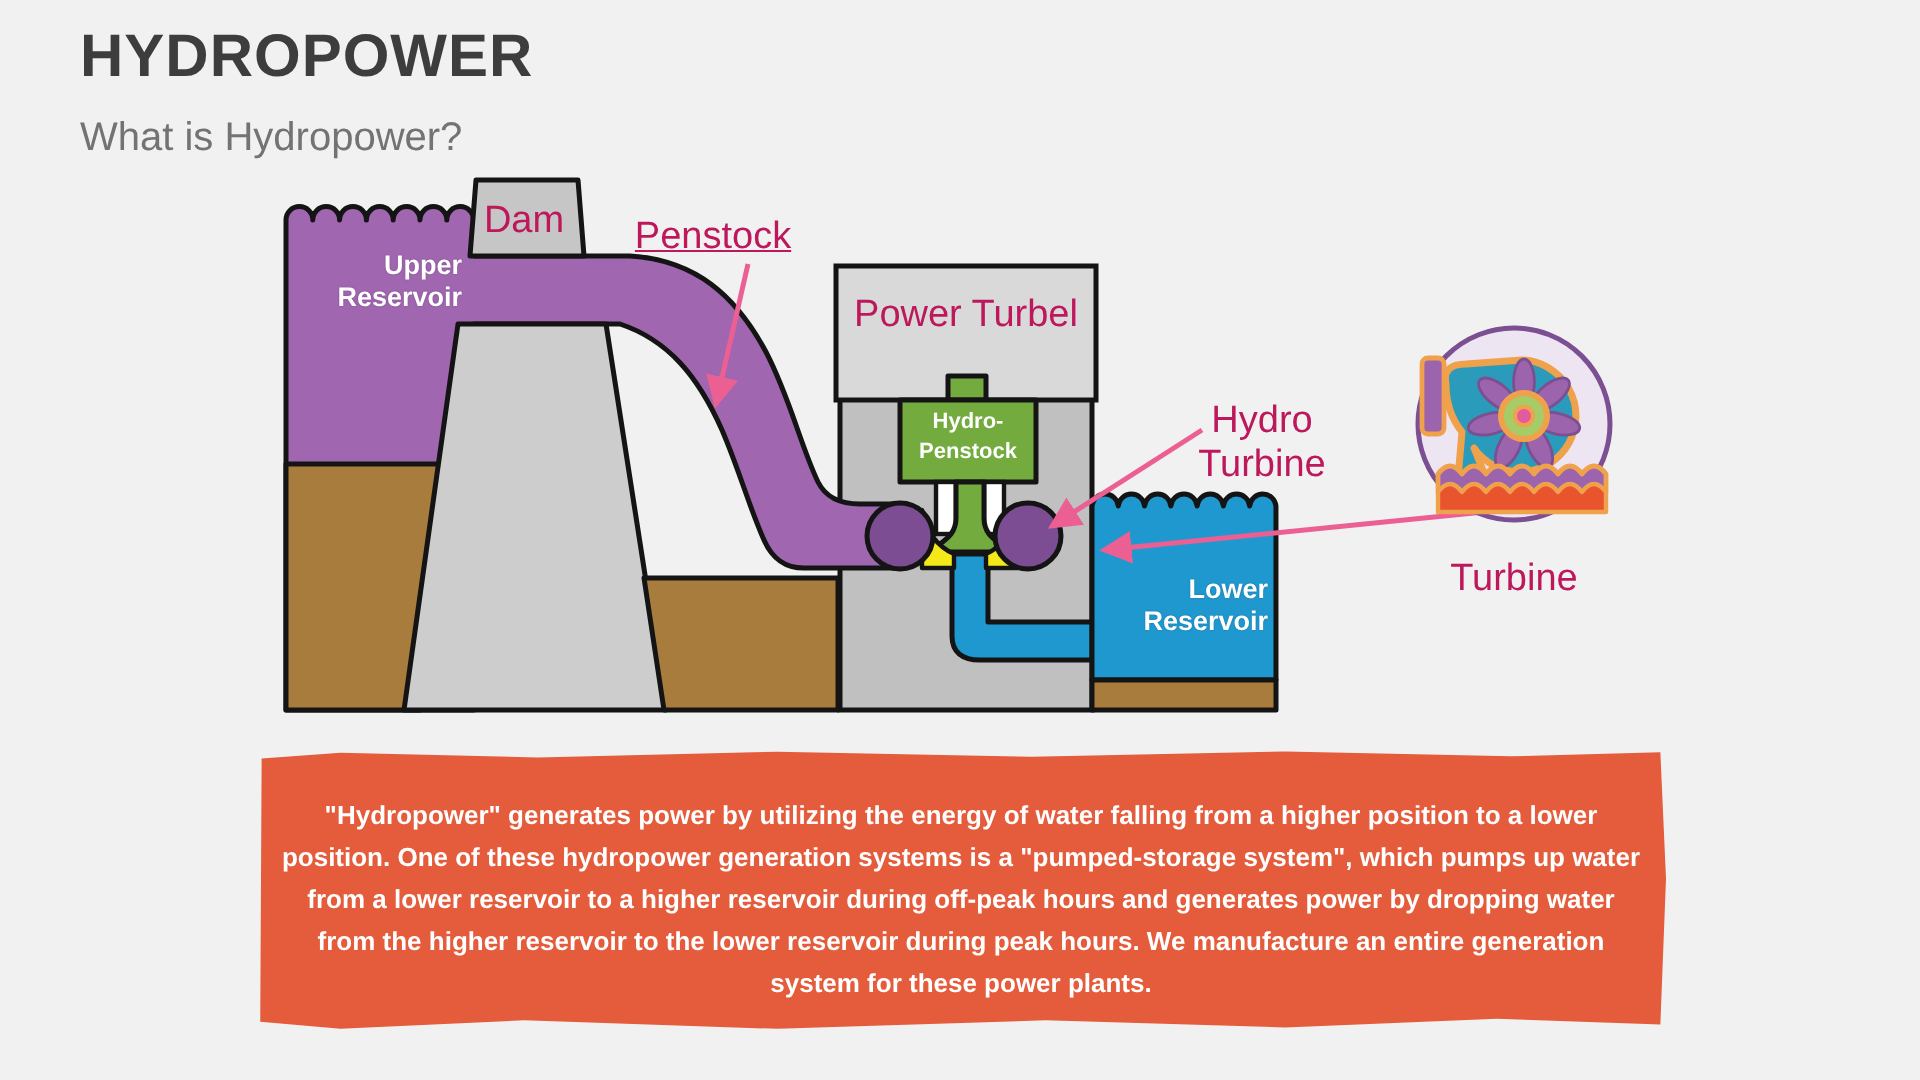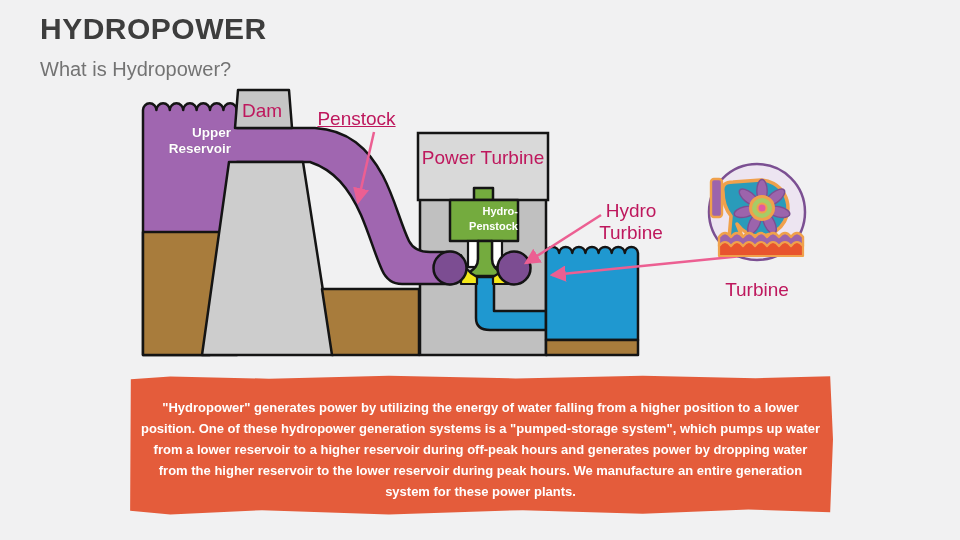--- a/index.html
+++ b/index.html
@@ -37,21 +37,21 @@
   .icon-hub{fill:#a6cc67;stroke:#f0a14c;stroke-width:3;}
   .icon-dot{fill:#e35a9e;stroke:#f0a14c;stroke-width:2;}
   .icon-wave-red{fill:#e8542e;stroke:#f0a14c;stroke-width:2.2;stroke-linejoin:round;}
 
   
   .lbl{position:absolute;text-align:center;color:#be185d;font-size:19px;line-height:1.15;}
   .lbl-white{position:absolute;text-align:right;color:#ffffff;font-weight:700;
              font-size:13.5px;line-height:1.18;text-shadow:0 0 1px rgba(0,0,0,.25);}
   .lbl-gen{position:absolute;text-align:center;color:#ffffff;font-weight:700;
            font-size:11px;line-height:1.35;}
-  .lbl-gen span{display:block;text-align:right;}
+  .lbl-gen span{display:block;}
 
   
   .desc-box{position:absolute;left:128px;top:375px;width:705px;height:143px;
             background:#e45c3b;
             clip-path:polygon(0.4% 3%,6% 1%,20% 2.6%,37% 0.6%,55% 2.4%,73% 0.5%,
                               89% 2.2%,99.6% 0.8%,100% 45%,99.6% 96%,88% 94%,
                               73% 97%,56% 94.5%,37% 97.5%,19% 94.5%,6% 97.5%,0.3% 95%);}
   .desc-text{margin:22px auto 0 auto;width:682px;color:#ffffff;font-weight:700;
              font-size:13px;line-height:21px;text-align:center;}
 </style>
@@ -160,26 +160,27 @@
       </g>
       <path class="icon-purple" d="M -38,25 q 6,-8 12,0 q 6,-8 12,0 q 6,-8 12,0 q 6,-8 12,0 q 6,-8 12,0 q 6,-8 12,0 q 6,-8 12,0
            L 46,34 L -38,34 Z"></path>
       <path class="icon-wave-red" d="M -38,34 q 6,-8 12,0 q 6,-8 12,0 q 6,-8 12,0 q 6,-8 12,0 q 6,-8 12,0 q 6,-8 12,0 q 6,-8 12,0
            L 46,44 L -38,44 Z"></path>
     </g>
   </svg>
 
   <div class="lbl" style="left:233px;top:100px;width:58px;">Dam</div>
   <div class="lbl" style="left:314px;top:108px;width:85px;text-decoration:underline;">Penstock</div>
-  <div class="lbl" style="left:419px;top:147px;width:128px;">Power Turbine</div>
+  <div class="lbl" style="left:419px;top:147px;width:128px;">Power Turbel</div>
   <div class="lbl-white" style="left:155px;top:125px;width:76px;">Upper Reservoir</div>
   <div class="lbl-gen" style="left:450px;top:204px;width:68px;">
     <span>Hydro-</span>
     <span>Penstock</span>
   </div>
+  <div class="lbl-white" style="left:550px;top:287px;width:84px;">Lower Reservoir</div>
   <div class="lbl" style="left:596px;top:200px;width:70px;">Hydro Turbine</div>
   <div class="lbl" style="left:722px;top:279px;width:70px;">Turbine</div>
 
   <div class="desc-box">
     <div class="desc-text">"Hydropower" generates power by utilizing the energy of water falling from a higher position to a lower position. One of these hydropower generation systems is a "pumped-storage system", which pumps up water from a lower reservoir to a higher reservoir during off-peak hours and generates power by dropping water from the higher reservoir to the lower reservoir during peak hours. We manufacture an entire generation system for these power plants.</div>
   </div>
 
 </div>
 
 </body></html>

